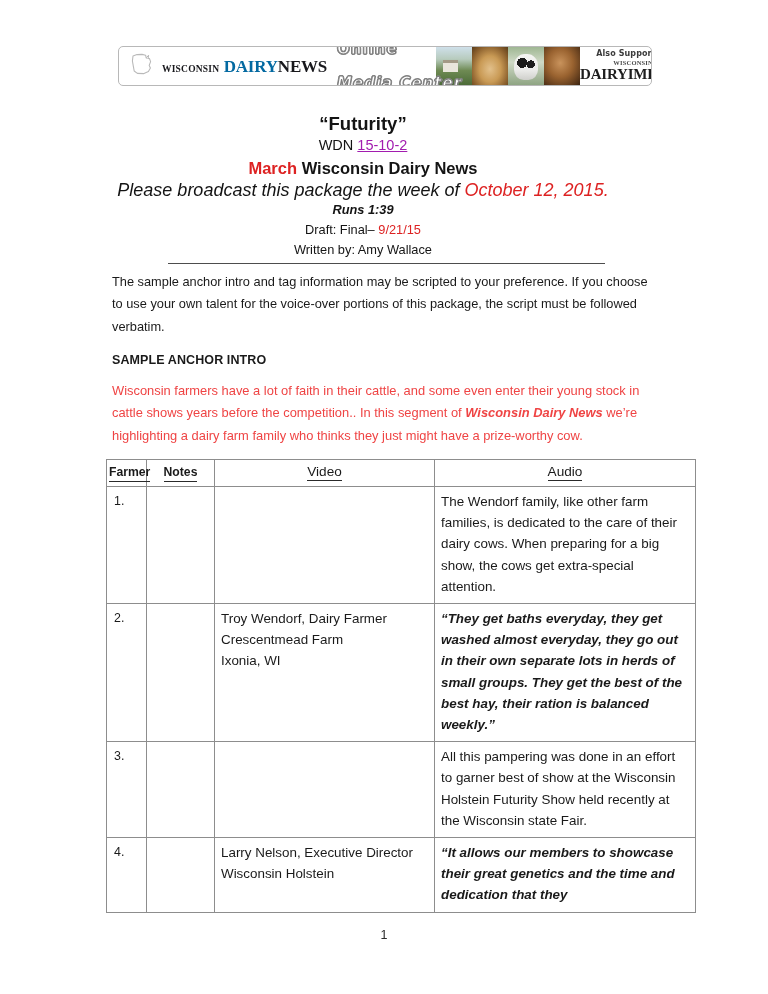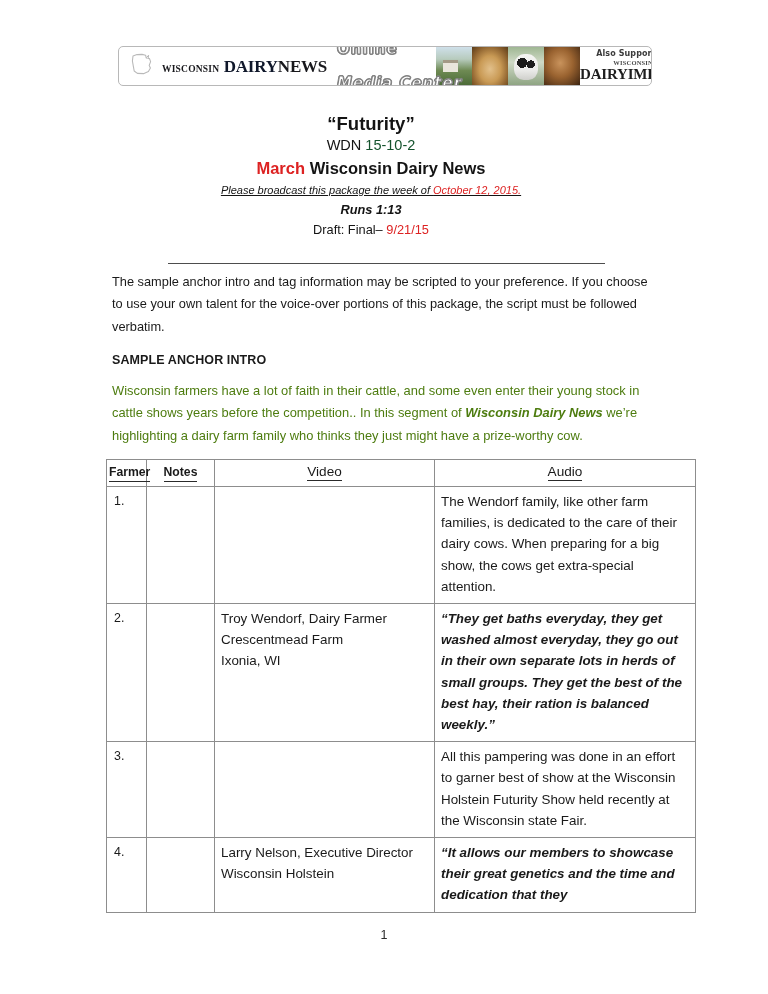--- a/index.html
+++ b/index.html
@@ -58,21 +58,21 @@
     margin-left: 1px;
   }
   .wdn-bot {
     font-family: "Liberation Serif", serif;
     font-size: 17px;
     font-weight: 700;
     color: #18181c;
     letter-spacing: -0.2px;
     margin-top: 1px;
   }
-  .wdn-bot .dairy { color: #0f172a; }
+  .wdn-bot .dairy { color: #0369a1; }
 
   .banner-omc {
     flex: 0 0 auto;
     display: flex;
     flex-direction: column;
     justify-content: center;
     padding-left: 10px;
     z-index: 3;
     gap: 18px;
   }
@@ -159,50 +159,49 @@
     font-size: 15px;
     font-weight: 700;
     color: #1e1e1e;
     letter-spacing: -0.2px;
     margin-top: 1px;
   }
 
   
   .titleblock {
     position: absolute;
-    left: 12px;
+    left: 4px;
     top: 112px;
     width: 718px;
     text-align: center;
   }
   .t-futurity {
     font-size: 18.5px;
     font-weight: 700;
     line-height: 23px;
     color: #141414;
   }
   .t-wdn {
     font-size: 14.5px;
     line-height: 21px;
     color: #141414;
   }
-  .t-wdn .code { color: #14532d; }
+  .t-wdn .code { color: #a21caf; text-decoration: underline; }
   .t-month {
     font-size: 16.5px;
     font-weight: 700;
     line-height: 24px;
     color: #141414;
   }
   .t-month .mon { color: #dd2222; }
   .t-broadcast {
-    font-size: 11px;
+    font-size: 18px;
     font-style: italic;
     line-height: 20px;
     color: #141414;
-    text-decoration: underline;
   }
   .t-broadcast .date { color: #dd2222; }
   .t-runs {
     font-size: 12.8px;
     font-style: italic;
     font-weight: 700;
     line-height: 20px;
     color: #141414;
   }
   .t-draft {
@@ -245,21 +244,21 @@
     color: #1a1a1a;
     letter-spacing: .1px;
   }
   .anchor-body {
     position: absolute;
     left: 112px;
     top: 367px;
     width: 542px;
     font-size: 12.9px;
     line-height: 22.6px;
-    color: #4d7c0f;
+    color: #ef4444;
   }
   .anchor-body .bi {
     font-weight: 700;
     font-style: italic;
   }
 
   
   .script-table {
     position: absolute;
     left: 106px;
@@ -367,22 +366,23 @@
     </div>
 
   </div>
 </div>
 
 <div class="titleblock">
   <div class="t-futurity">“Futurity”</div>
   <div class="t-wdn"><span>WDN </span><span class="code">15-10-2</span></div>
   <div class="t-month"><span class="mon">March</span><span> Wisconsin Dairy News</span></div>
   <div class="t-broadcast"><span>Please broadcast this package the week of </span><span class="date">October 12, 2015.</span></div>
-  <div class="t-runs">Runs 1:13</div>
+  <div class="t-runs">Runs 1:39</div>
   <div class="t-draft"><span>Draft: Final– </span><span class="ver">9/21/15</span></div>
+  <div class="t-written">Written by:  Amy Wallace</div>
 </div>
 
 <div class="rule"></div>
 
 <p class="note-para">The sample anchor intro and tag information may be scripted to your preference.  If you choose to use your own talent for the voice-over portions of this package, the script must be followed verbatim.</p>
 
 <div class="anchor-head">SAMPLE ANCHOR INTRO</div>
 <p class="anchor-body"><span>Wisconsin farmers have a lot of faith in their cattle, and some even enter their young stock in cattle shows years before the competition.. In this segment of </span><span class="bi">Wisconsin Dairy News</span><span> we’re highlighting a dairy farm family who thinks they just might have a prize-worthy cow.</span></p>
 
 <table class="script-table">

